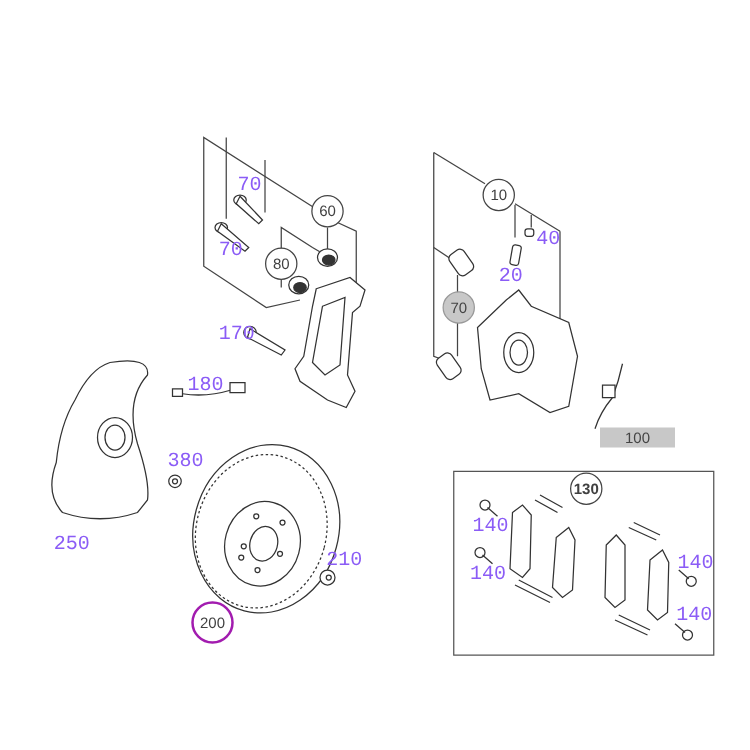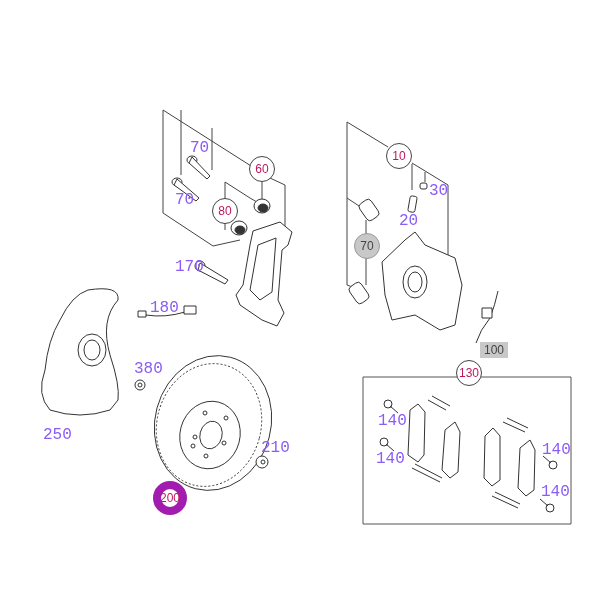--- a/index.html
+++ b/index.html
@@ -3,25 +3,25 @@
   <meta charset="utf-8">
   <style>
     html, body { margin: 0; padding: 0; background: #ffffff; }
     body { width: 600px; height: 600px; position: relative; overflow: hidden;
            font-family: "Liberation Sans", sans-serif; }
     #diagram { position: absolute; left: 0; top: 0; width: 600px; height: 600px; }
     .lbl { position: absolute; font-size: 16px; color: #8b5cf6; line-height: 14px;
            font-family: Liberation Mono, monospace; }
     .circ { position: absolute; border: 1px solid #444; border-radius: 50%; background: #fff;
             display: flex; align-items: center; justify-content: center;
-            font-size: 12px; color: #be185d; box-sizing: border-box; }
+            font-size: 12px; color: #404040; box-sizing: border-box; }
     .circ.gray { background: #c8c8c8; color: #444; border-color: #999; }
-    .circ.red { border: 8px solid #a21caf; background: #fff; }
+    .circ.red { border: 2px solid #a21caf; background: #fff; }
     .tag { position: absolute; background: #c8c8c8; color: #444; font-size: 12px;
-           padding: 1px 4px; line-height: 14px; }
+           padding: 1px 20px; line-height: 14px; }
     svg * { vector-effect: non-scaling-stroke; }
   </style>
 </head>
 <body>
 
 <svg id="diagram" viewBox="0 0 600 600" xmlns="http://www.w3.org/2000/svg" fill="none" stroke="#333" stroke-width="1">
 
   <g stroke="#444">
     <polyline points="285,240 285,185 270,178 163,110 163,213 213,246 240,240"></polyline>
     <line x1="181" y1="110" x2="181" y2="175"></line>
@@ -151,26 +151,26 @@
       <line x1="548" y1="506" x2="540" y2="499"></line>
   </g>
 </svg>
 
 <div class="lbl" style="left:190px;top:141px;">70</div>
 <div class="lbl" style="left:175px;top:193px;">70</div>
 <div class="circ" style="left:249px;top:156px;width:26px;height:26px;">60</div>
 <div class="circ" style="left:212px;top:188px;width:26px;height:26px;margin-top:10px;">80</div>
 <div class="circ" style="left:386px;top:143px;width:26px;height:26px;">10</div>
 <div class="lbl" style="left:399px;top:190px;margin-top:24px;">20</div>
-<div class="lbl" style="left:429px;top:184px;">30</div>
+<div class="lbl" style="left:429px;top:184px;">40</div>
 <div class="circ gray" style="left:354px;top:233px;width:26px;height:26px;">70</div>
 <div class="tag" style="left:480px;top:342px;">100</div>
 <div class="lbl" style="left:175px;top:260px;">170</div>
 <div class="lbl" style="left:150px;top:301px;">180</div>
 <div class="lbl" style="left:134px;top:362px;">380</div>
 <div class="lbl" style="left:43px;top:428px;">250</div>
 <div class="lbl" style="left:261px;top:441px;">210</div>
 <div class="circ red" style="left:153px;top:481px;width:34px;height:34px;">200</div>
-<div class="circ" style="left:456px;top:360px;width:26px;height:26px;">130</div>
+<div class="circ" style="left:456px;top:378px;width:26px;height:26px;font-weight:bold;">130</div>
 <div class="lbl" style="left:378px;top:414px;">140</div>
 <div class="lbl" style="left:376px;top:452px;">140</div>
 <div class="lbl" style="left:542px;top:443px;">140</div>
 <div class="lbl" style="left:541px;top:485px;">140</div>
 
 </body></html>

